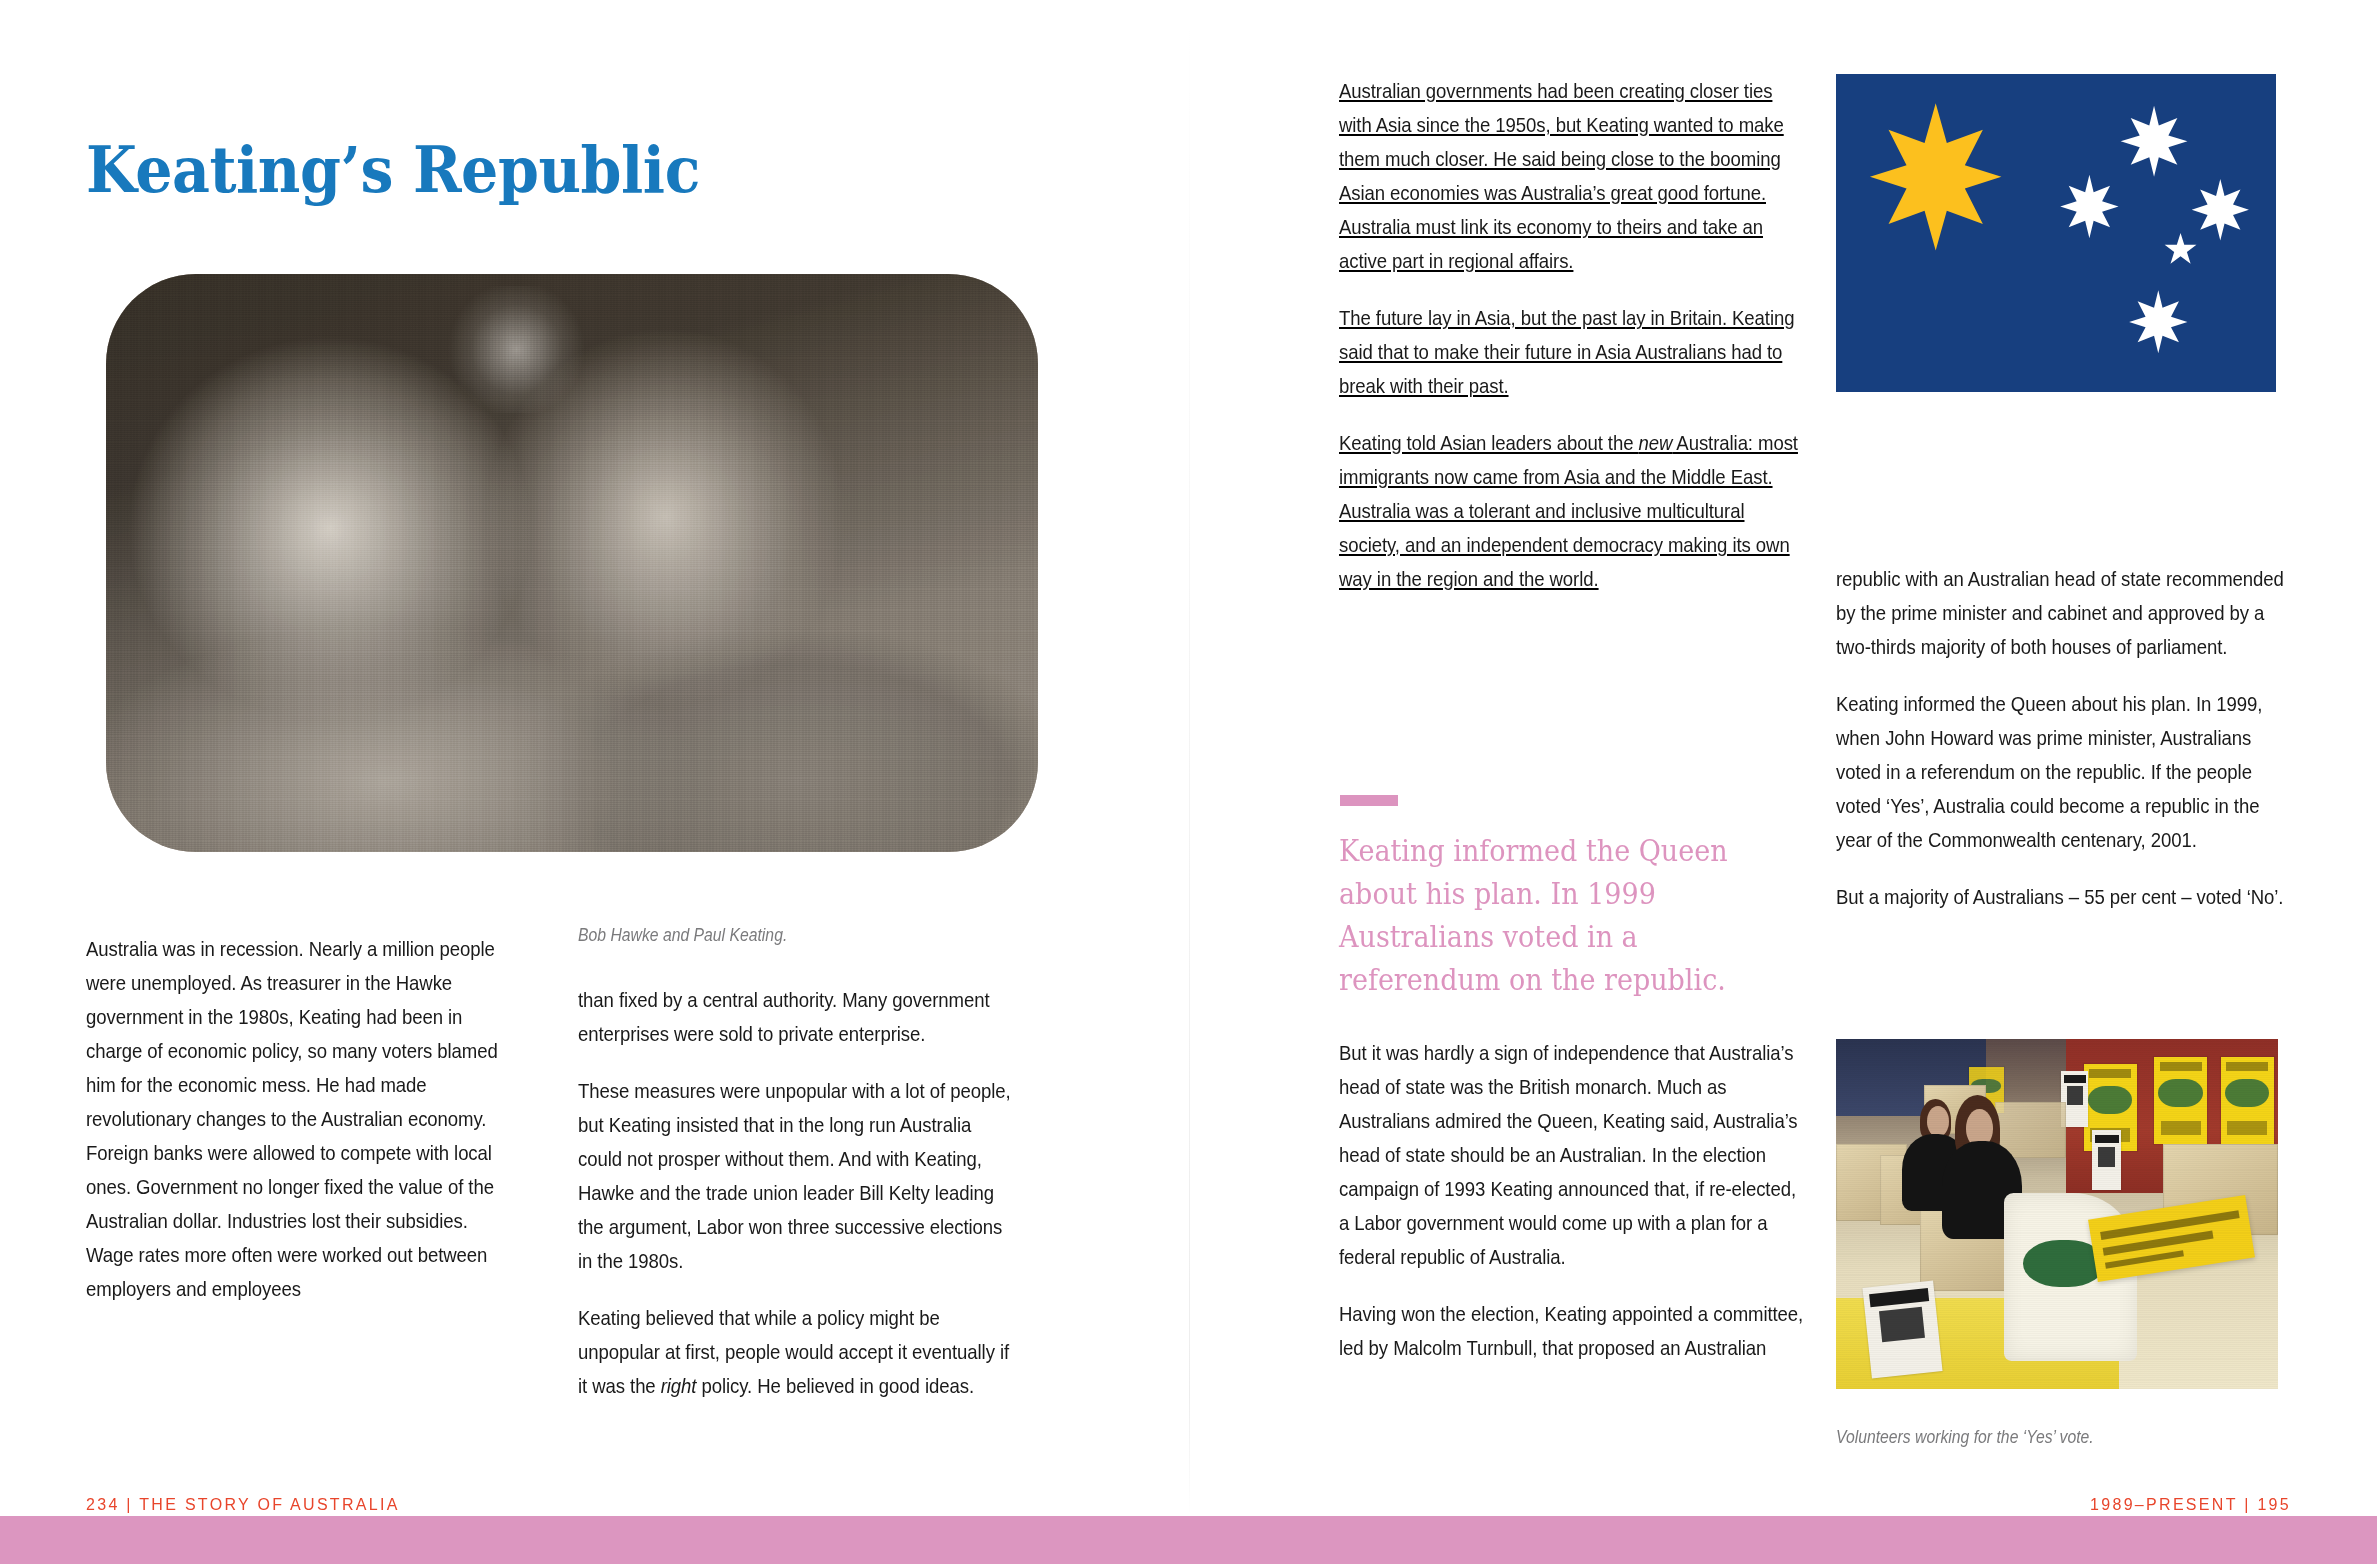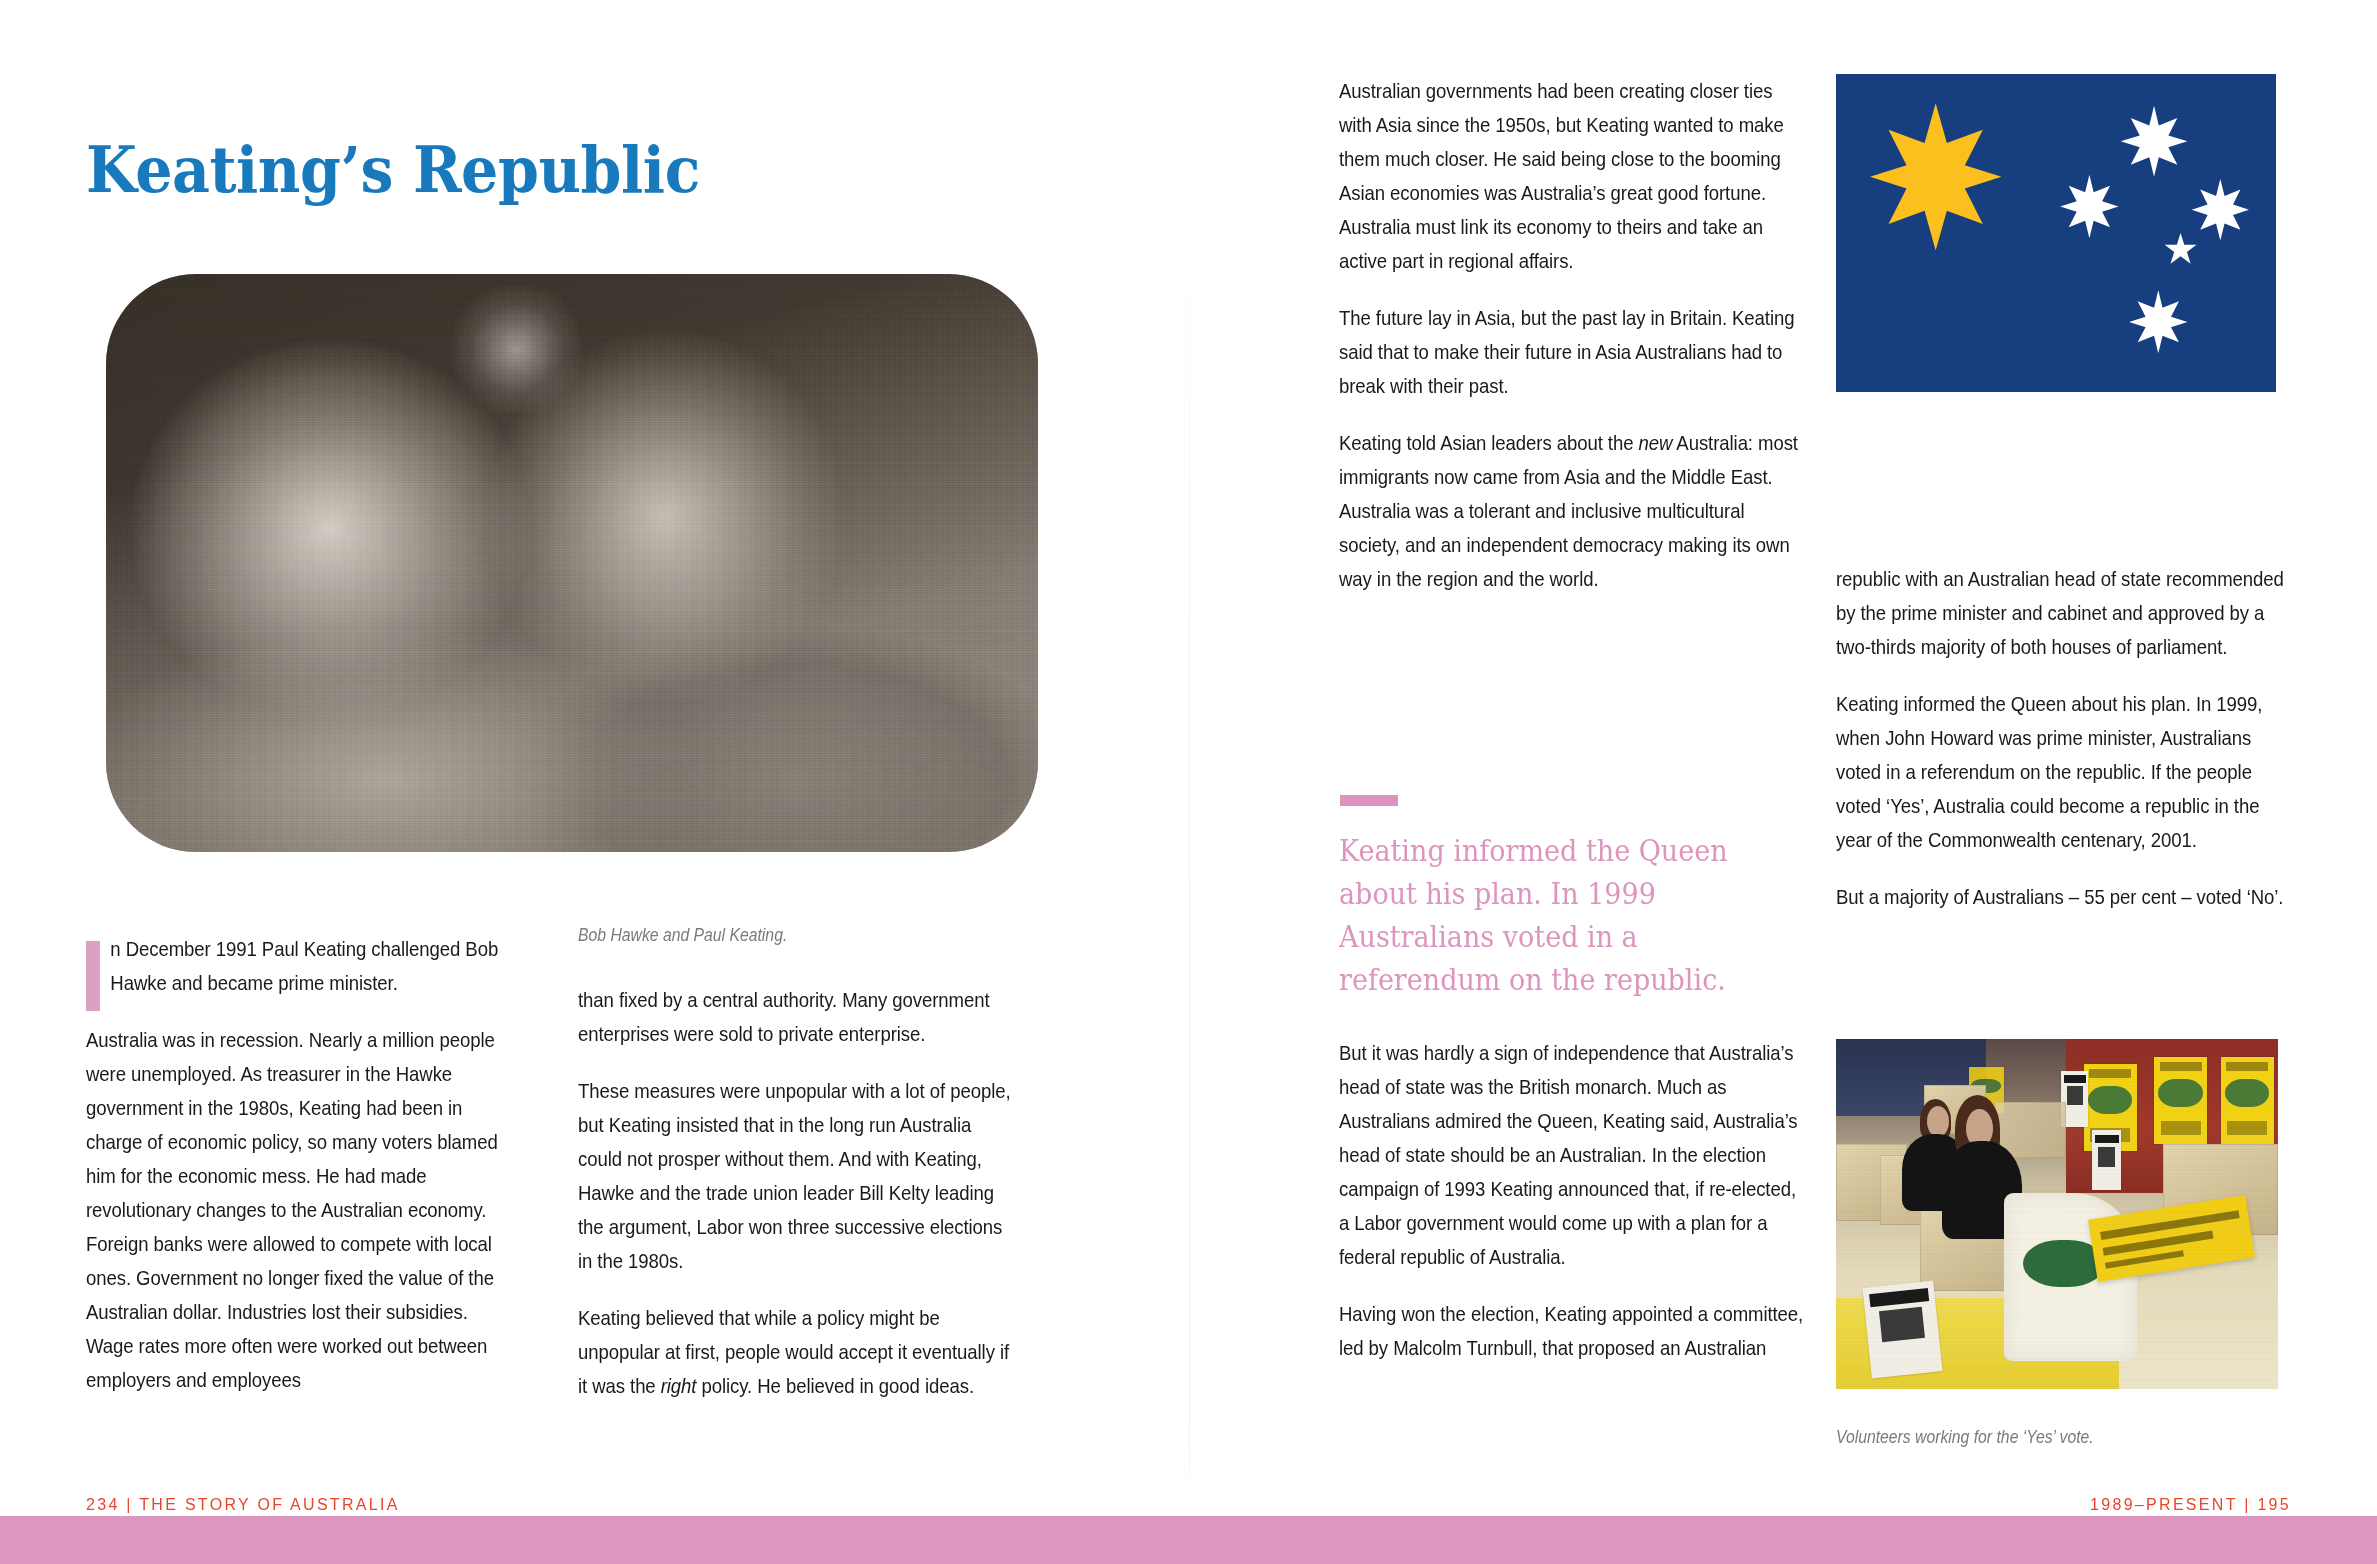--- a/index.html
+++ b/index.html
@@ -229,40 +229,36 @@
   <div class="headline">Keating’s Republic</div>
 
   <div class="hero-photo">
     <div class="ph-bg"></div>
     <div class="ph-flag"></div>
     <div class="ph-tone"></div>
     <div class="ph-grain"></div>
   </div>
 
   <div class="col" style="left:86px;top:932px;width:434px;">
-    <div class="dropcap-wrap">
-      <div class="dropcap-bar"></div>
-      <p class="body-p">n December 1991 Paul Keating challenged Bob Hawke and became prime minister.</p>
-    </div>
     <p class="body-p">Australia was in recession. Nearly a million people were unemployed. As treasurer in the Hawke government in the 1980s, Keating had been in charge of economic policy, so many voters blamed him for the economic mess. He had made revolutionary changes to the Australian economy. Foreign banks were allowed to compete with local ones. Government no longer fixed the value of the Australian dollar. Industries lost their subsidies. Wage rates more often were worked out between employers and employees</p>
   </div>
 
   <div class="col" style="left:578px;top:923px;width:434px;">
     <p class="caption">Bob Hawke and Paul Keating.</p>
   </div>
 
   <div class="col" style="left:578px;top:983px;width:434px;">
     <p class="body-p">than fixed by a central authority. Many government enterprises were sold to private enterprise.</p>
     <p class="body-p">These measures were unpopular with a lot of people, but Keating insisted that in the long run Australia could not prosper without them. And with Keating, Hawke and the trade union leader Bill Kelty leading the argument, Labor won three successive elections in the 1980s.</p>
     <p class="body-p"><span>Keating believed that while a policy might be unpopular at first, people would accept it eventually if it was the </span><em>right</em><span> policy. He believed in good ideas.</span></p>
   </div>
 
   <div class="footer footer-left">234  |  THE STORY OF AUSTRALIA</div>
 
-  <div class="col" style="left:1339px;top:74px;width:466px;">
+  <div class="col" style="left:1339px;top:74px;width:466px;text-decoration:underline;">
     <p class="body-p">Australian governments had been creating closer ties with Asia since the 1950s, but Keating wanted to make them much closer. He said being close to the booming Asian economies was Australia’s great good fortune. Australia must link its economy to theirs and take an active part in regional affairs.</p>
     <p class="body-p">The future lay in Asia, but the past lay in Britain. Keating said that to make their future in Asia Australians had to break with their past.</p>
     <p class="body-p"><span>Keating told Asian leaders about the </span><em>new</em><span> Australia: most immigrants now came from Asia and the Middle East. Australia was a tolerant and inclusive multicultural society, and an independent democracy making its own way in the region and the world.</span></p>
   </div>
 
   <div class="quote-rule"></div>
   <div class="pullquote">Keating informed the Queen about his plan. In 1999 Australians voted in a referendum on the republic.</div>
 
   <div class="col" style="left:1339px;top:1036px;width:466px;">
     <p class="body-p">But it was hardly a sign of independence that Australia’s head of state was the British monarch. Much as Australians admired the Queen, Keating said, Australia’s head of state should be an Australian. In the election campaign of 1993 Keating announced that, if re-elected, a Labor government would come up with a plan for a federal republic of Australia.</p>

